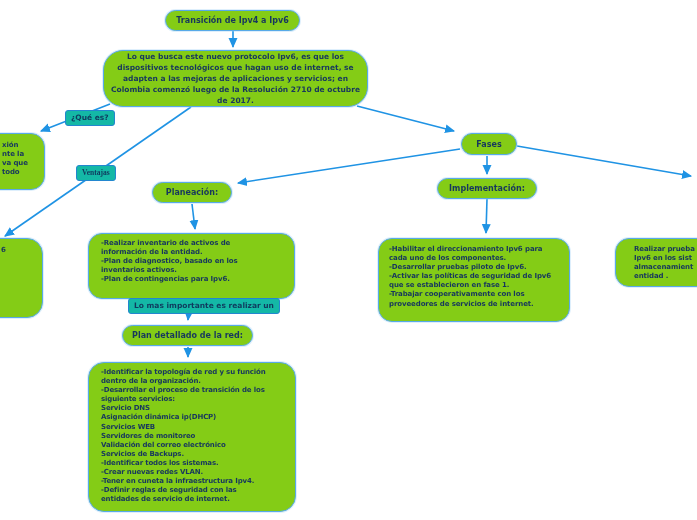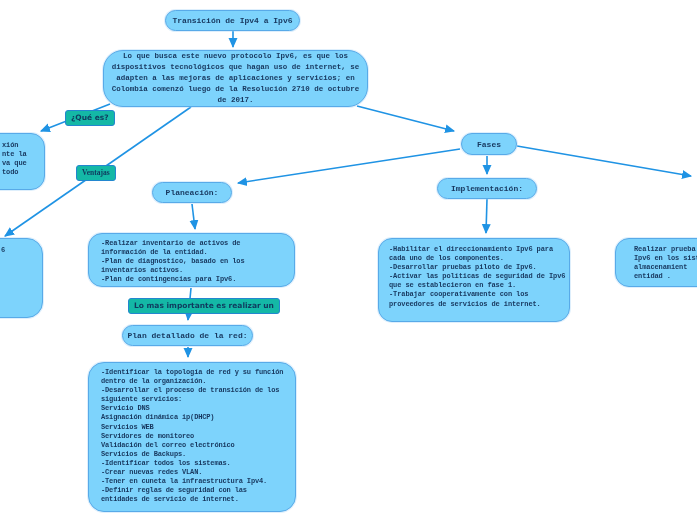--- a/index.html
+++ b/index.html
@@ -2,24 +2,23 @@
 <html><head>
 <meta charset="utf-8">
 <style>
   html,body{margin:0;padding:0;background:#fff;}
   #canvas{
     position:relative;width:697px;height:520px;background:#ffffff;
     overflow:hidden;font-family:"DejaVu Sans",sans-serif;
   }
   svg.connectors{position:absolute;left:0;top:0;width:697px;height:520px;}
   .node{
-    position:absolute;box-sizing:border-box;background:#7dd3fc;
+    position:absolute;box-sizing:border-box;background:#84cc16;
     border:1.5px solid #58aae8;color:#17375e;font-weight:bold;
     box-shadow:0 0 0 1px rgba(160,210,245,.35);
-    font-family:Liberation Mono, monospace;
   }
   .pill{
     display:flex;align-items:center;justify-content:center;
     border-radius:11px;font-size:8px;text-align:center;
   }
   .box{border-radius:15px;font-size:7px;letter-spacing:-0.1px;}
   .box .ln{white-space:pre;line-height:9.1px;}
   .intro{
     border-radius:20px;display:flex;flex-direction:column;align-items:center;
     justify-content:center;font-size:7.5px;
@@ -85,21 +84,21 @@
   </div>
 
   <div class="node pill" style="left:152px;top:182px;width:80px;height:21px;">
     <span>Planeación:</span>
   </div>
 
   <div class="node pill" style="left:437px;top:178px;width:100px;height:21px;">
     <span>Implementación:</span>
   </div>
 
-  <div class="node box" style="left:88px;top:233px;width:207px;height:54px;border-radius:14px;padding:5px 0 0 12px;">
+  <div class="node box" style="left:88px;top:233px;width:207px;height:66px;border-radius:14px;padding:5px 0 0 12px;">
       <div class="ln">-Realizar inventario de activos de</div>
       <div class="ln">información de la entidad.</div>
       <div class="ln">-Plan de diagnostico, basado en los</div>
       <div class="ln">inventarios activos.</div>
       <div class="ln">-Plan de contingencias para Ipv6.</div>
     </div>
 
   <div class="node pill" style="left:122px;top:325px;width:131px;height:21px;">
     <span>Plan detallado de la red:</span>
   </div>

